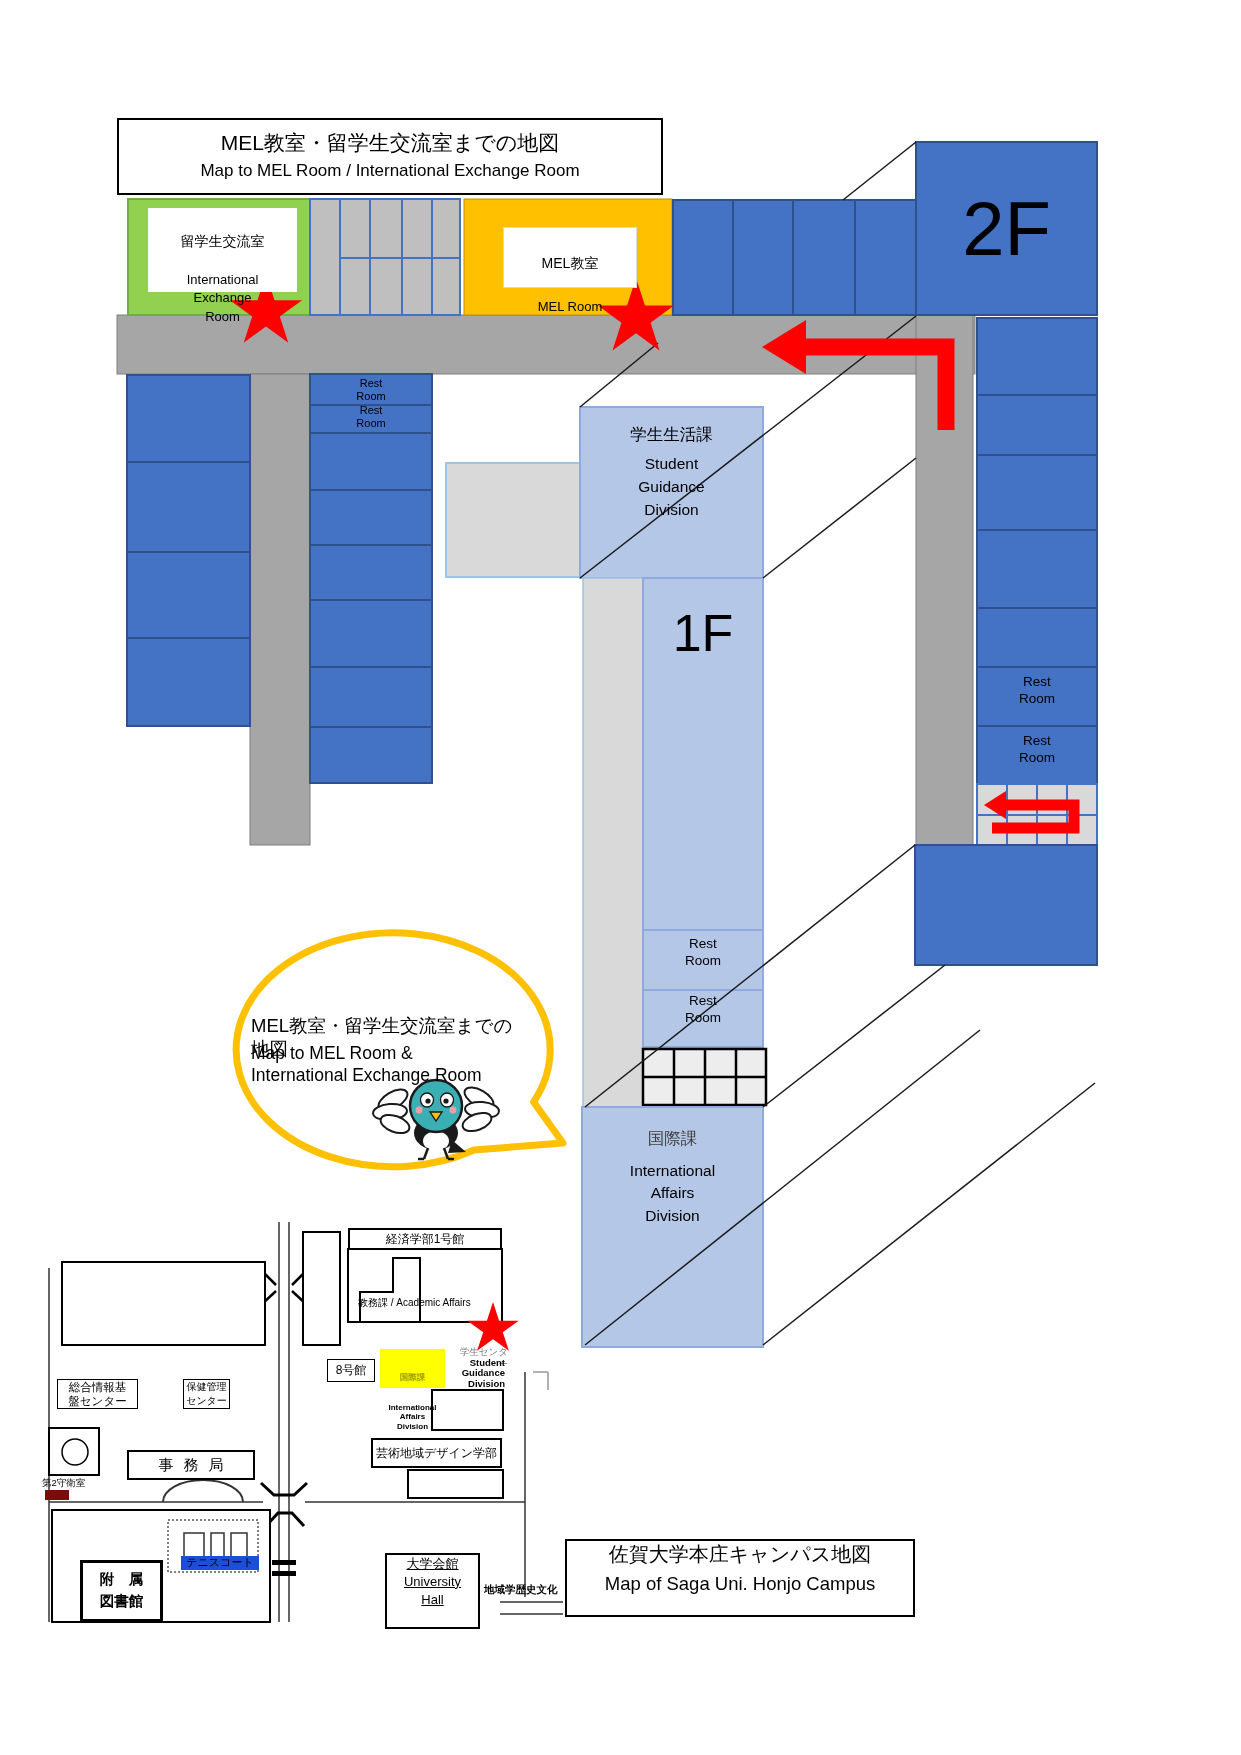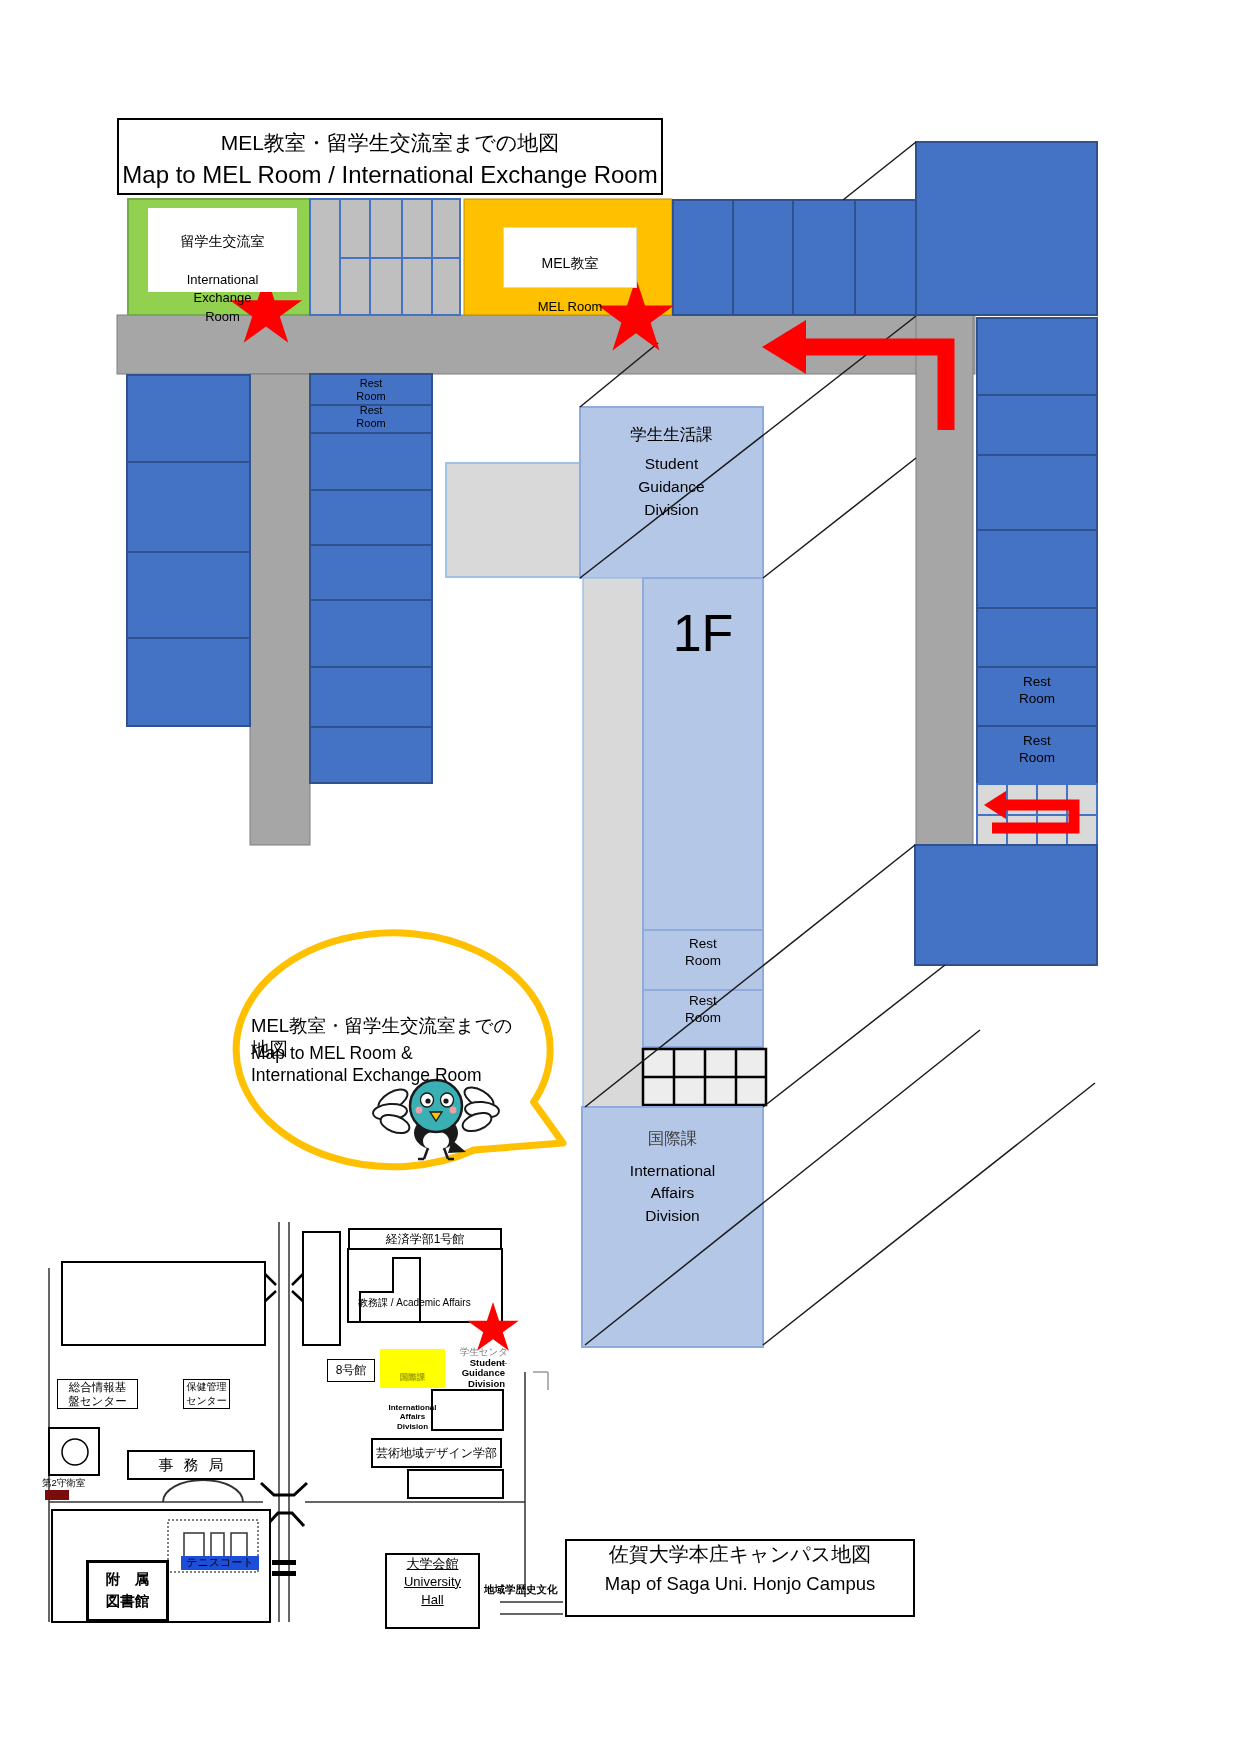--- a/index.html
+++ b/index.html
@@ -211,35 +211,36 @@
       <path d="M211,1556 L211,1533 L224,1533 L224,1556" fill="none" stroke="#333333" stroke-width="1.5"></path>
       <path d="M231,1556 L231,1533 L247,1533 L247,1556" fill="none" stroke="#333333" stroke-width="1.5"></path>
     </g>
 
     <polygon fill="#FF0000" points="493,1302 499.1,1320.7 518.7,1320.7 502.8,1332.2 508.9,1350.8 493,1339.3 477.1,1350.8 483.2,1332.2 467.3,1320.7 486.9,1320.7"></polygon>
   </g>
 </svg>
 
   <div class="box" style="left:117px;top:118px;width:546px;height:77px;">
     <div class="c" style="font-size:21px;padding-top:9px;">MEL教室・留学生交流室までの地図</div>
-    <div class="c" style="font-size:24px;padding-top:4px;">Map to MEL Room / International Exchange Room</div>
+    <div class="c" style="font-size:17px;padding-top:4px;">Map to MEL Room / International Exchange Room</div>
   </div>
 
   <div class="lbl c" style="left:148px;top:208px;width:149px;height:84px;background:#fff;">
     <div style="font-size:14px;padding-top:5px;">留学生交流室</div>
     <div style="font-size:13px;line-height:1.45;">International
 Exchange
 Room</div>
   </div>
 
   <div class="lbl c" style="left:503px;top:227px;width:134px;height:61px;background:#fff;border:1px solid #D9D9D9;box-sizing:border-box;">
     <div style="font-size:14px;padding-top:7px;">MEL教室</div>
     <div style="font-size:13px;padding-top:6px;">MEL Room</div>
   </div>
 
+  <div class="lbl c" style="left:916px;top:142px;width:181px;height:173px;font-size:76px;line-height:173px;">2F</div>
 
   <div class="lbl c" style="left:310px;top:377px;width:122px;font-size:11px;line-height:1.18;">Rest
 Room</div>
   <div class="lbl c" style="left:310px;top:404px;width:122px;font-size:11px;line-height:1.18;">Rest
 Room</div>
 
   <div class="lbl c" style="left:977px;top:674px;width:120px;font-size:13.5px;line-height:1.25;">Rest
 Room</div>
   <div class="lbl c" style="left:977px;top:733px;width:120px;font-size:13.5px;line-height:1.25;">Rest
 Room</div>
@@ -301,21 +302,21 @@
   </div>
 
   <div class="lbl" style="left:42px;top:1477px;width:62px;font-size:9.5px;">第2守衛室</div>
 
   <div class="box" style="left:371px;top:1438px;width:131px;height:30px;">
     <div style="font-size:12px;line-height:26px;">芸術地域デザイン学部</div>
   </div>
 
   <div class="lbl c" style="left:181px;top:1556px;width:78px;font-size:11px;background:#1d4ed8;">テニスコート</div>
 
-  <div class="box" style="left:86px;top:1560px;width:83px;height:62px;border-width:3px;">
+  <div class="box" style="left:80px;top:1560px;width:83px;height:62px;border-width:3px;">
     <div style="font-size:14.5px;line-height:1.5;white-space:pre-line;padding-top:6px;font-weight:bold;">附　属
 図書館</div>
   </div>
 
   <div class="box" style="left:385px;top:1553px;width:95px;height:76px;border-width:2.5px;">
     <div style="font-size:13px;line-height:1.38;white-space:pre-line;text-decoration:underline;">大学会館
 University
 Hall</div>
   </div>
 

